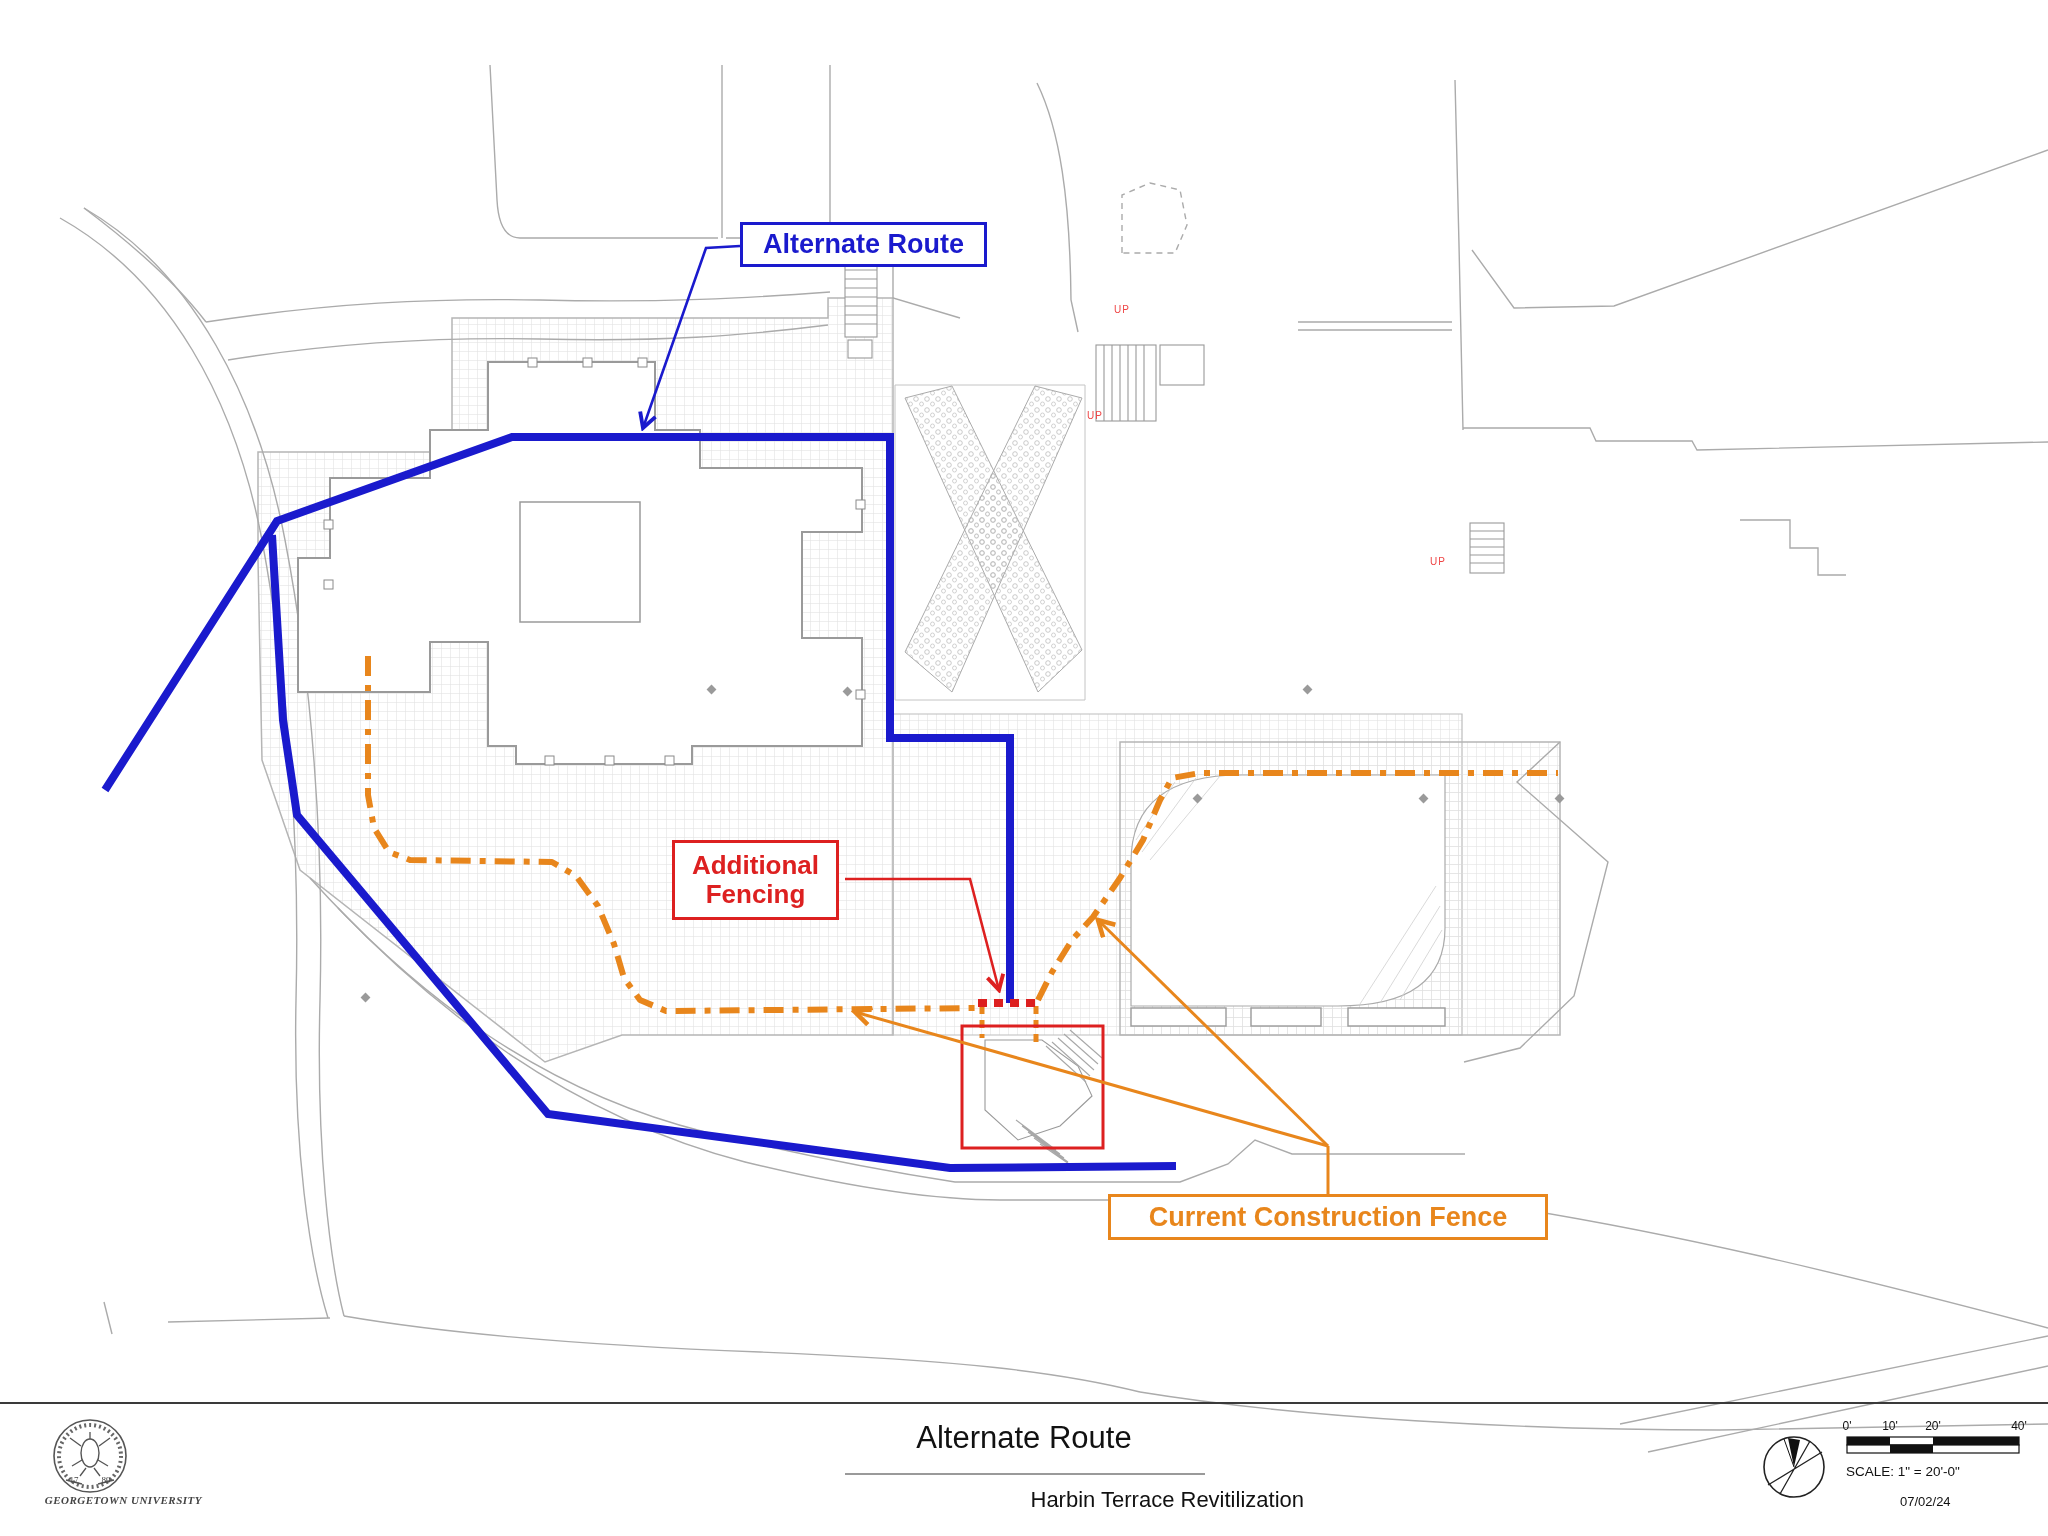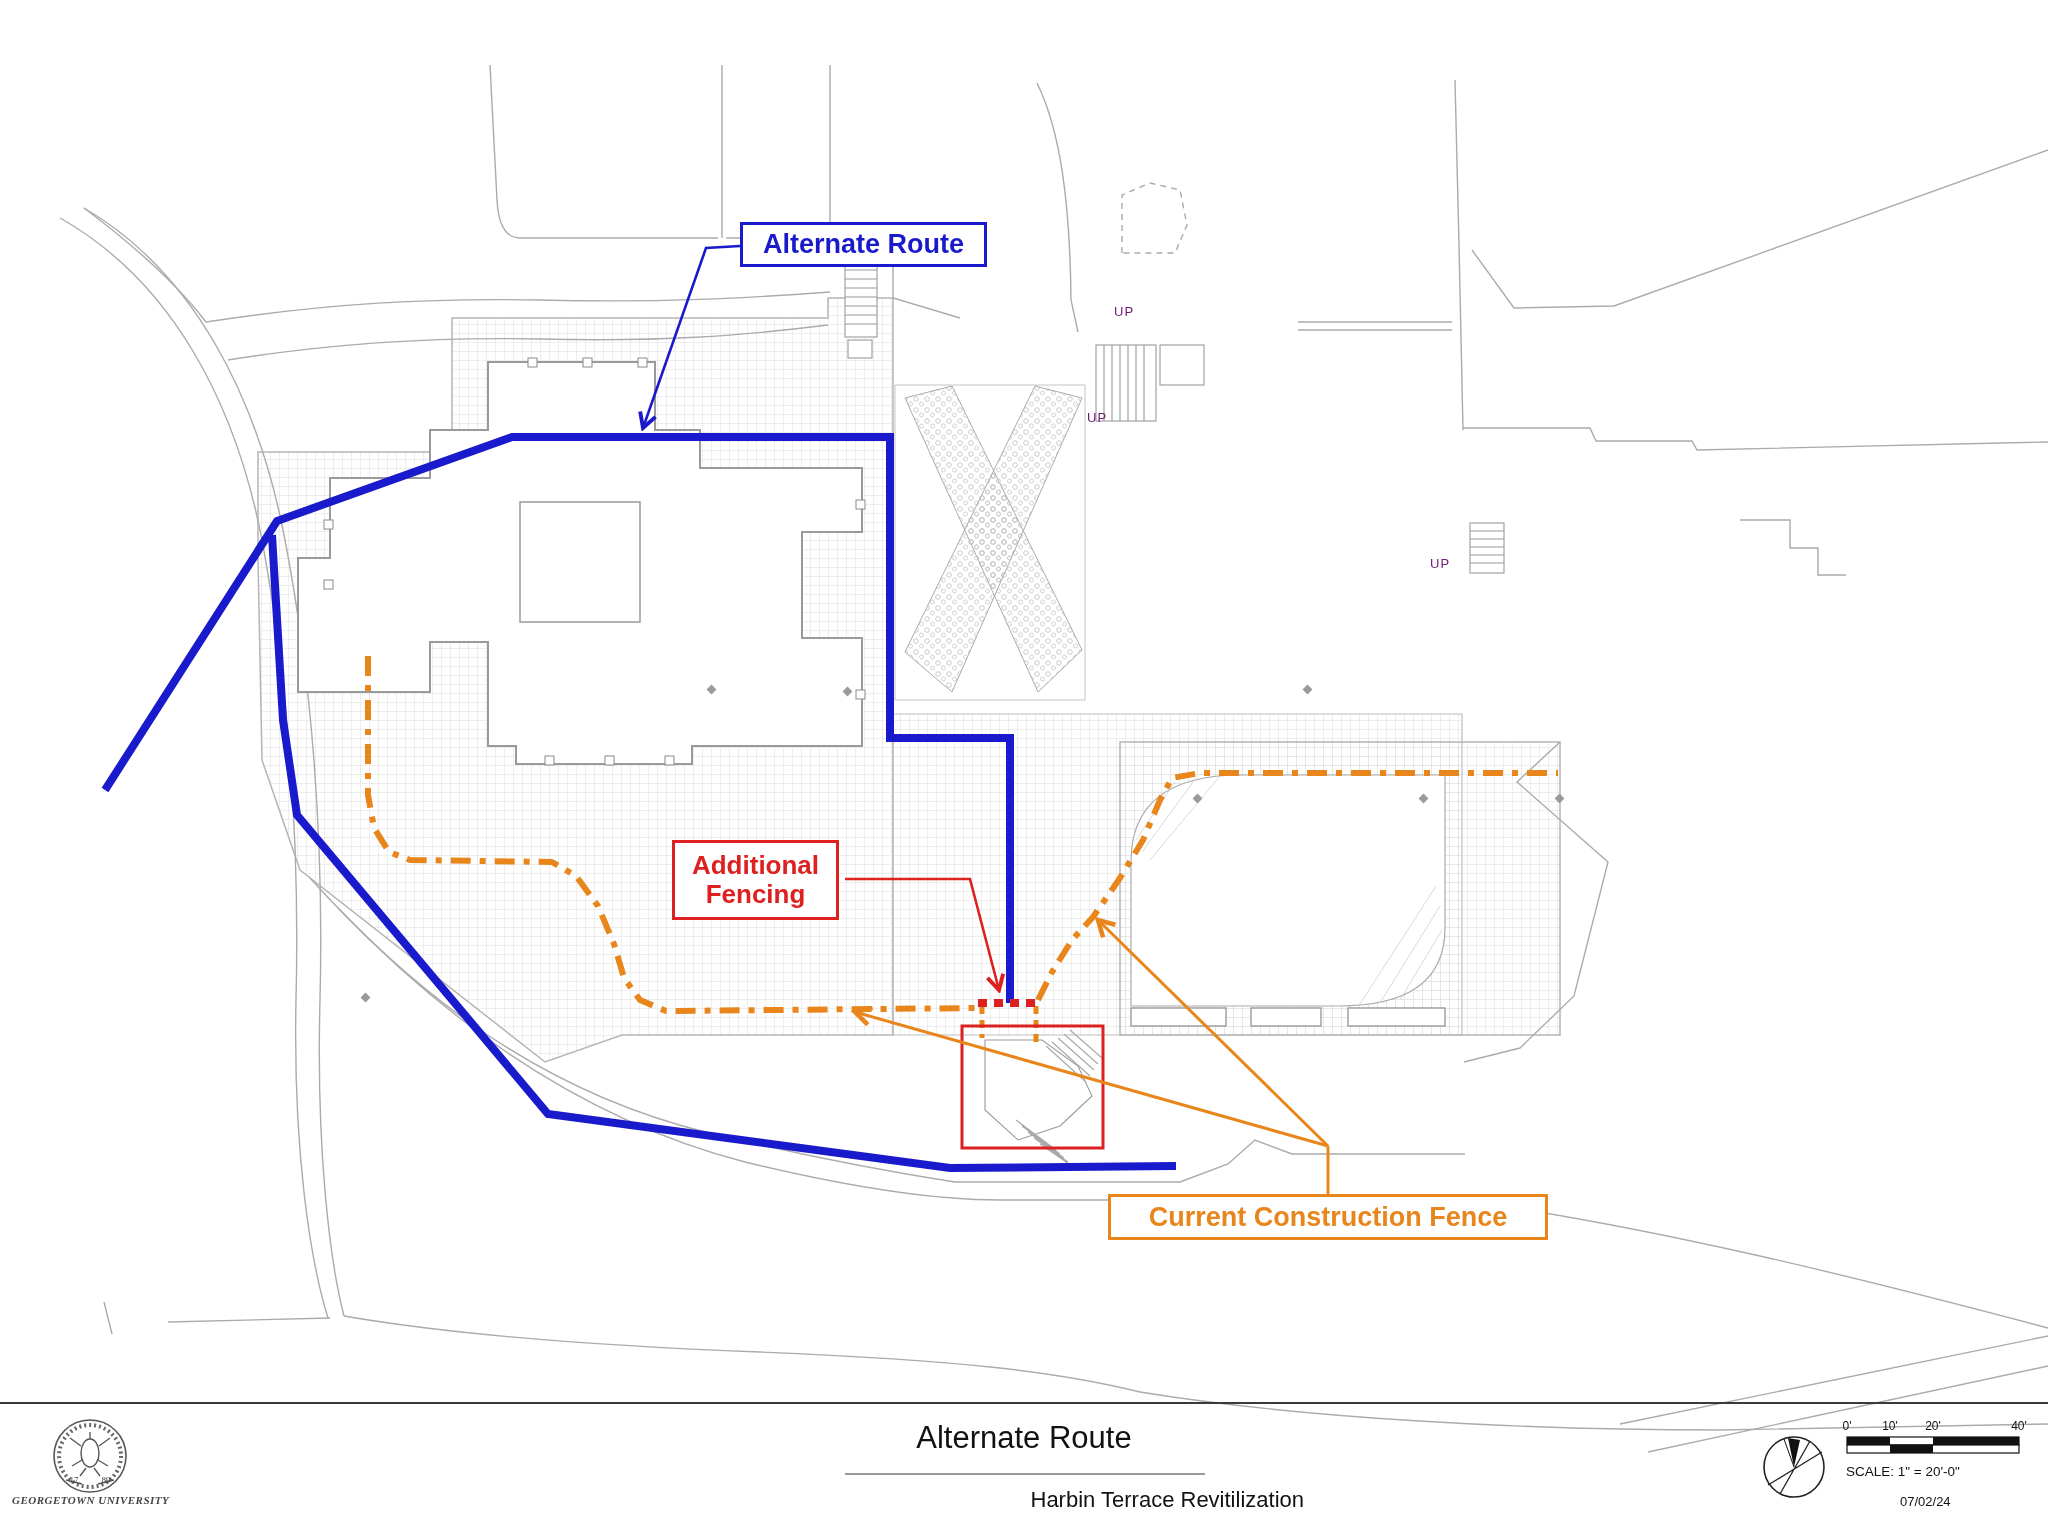--- a/index.html
+++ b/index.html
@@ -18,29 +18,29 @@
   
   .callout{position:absolute;background:#ffffff;display:flex;align-items:center;justify-content:center;
            font-weight:bold;text-align:center;line-height:1.12;}
   #lbl-alt{left:740px;top:222px;width:241px;height:39px;border:3px solid var(--c-route);
            color:var(--c-route);font-size:27px;}
   #lbl-add{left:672px;top:840px;width:161px;height:74px;border:3px solid var(--c-red);
            color:var(--c-red);font-size:26px;}
   #lbl-cur{left:1108px;top:1194px;width:434px;height:40px;border:3px solid var(--c-fence);
            color:var(--c-fence);font-size:27px;}
   
-  .uptxt{position:absolute;color:#701a75;font-size:13px;letter-spacing:1px;}
+  .uptxt{position:absolute;color:#ef4444;font-size:10px;letter-spacing:1px;}
   
   #tb-divider{position:absolute;left:0;top:1402px;width:2048px;height:2px;background:#3a3a3a;}
   #tb-title{position:absolute;left:744px;top:1420px;width:560px;text-align:center;
             color:#111;font-size:31px;font-family:"Liberation Sans",sans-serif;}
   #tb-underline{position:absolute;left:845px;top:1473px;width:360px;height:2px;background:#9a9a9a;}
   #tb-subtitle{position:absolute;left:744px;top:1487px;width:560px;text-align:right;
                color:#111;font-size:22px;}
-  #tb-org{position:absolute;left:12px;top:1494px;width:190px;text-align:left;color:#444;
+  #tb-org{position:absolute;left:12px;top:1494px;width:190px;text-align:right;color:#444;
           font-family:"Liberation Serif",serif;font-style:italic;font-weight:bold;font-size:11px;
           letter-spacing:0.5px;}
   #tb-date{position:absolute;left:1900px;top:1494px;width:120px;text-align:left;color:#111;font-size:13px;}
   #tb-scaletxt{position:absolute;left:1846px;top:1464px;color:#111;font-size:13.5px;}
 </style>
 </head>
 <body>
 
 <div id="sheet">
 

